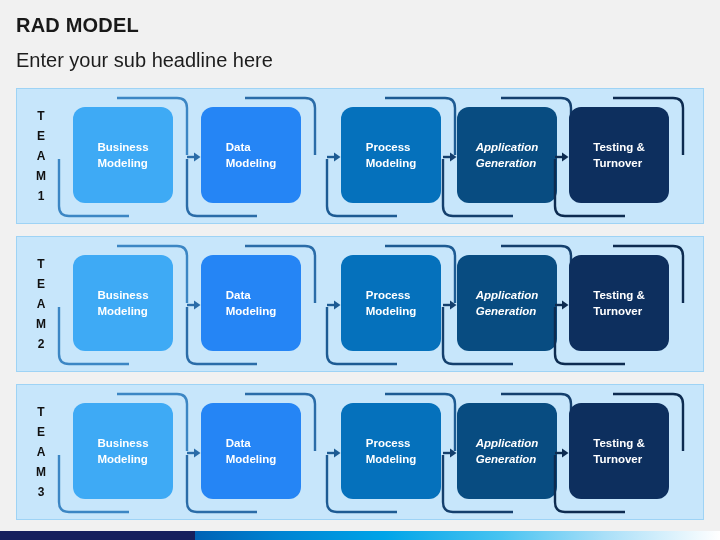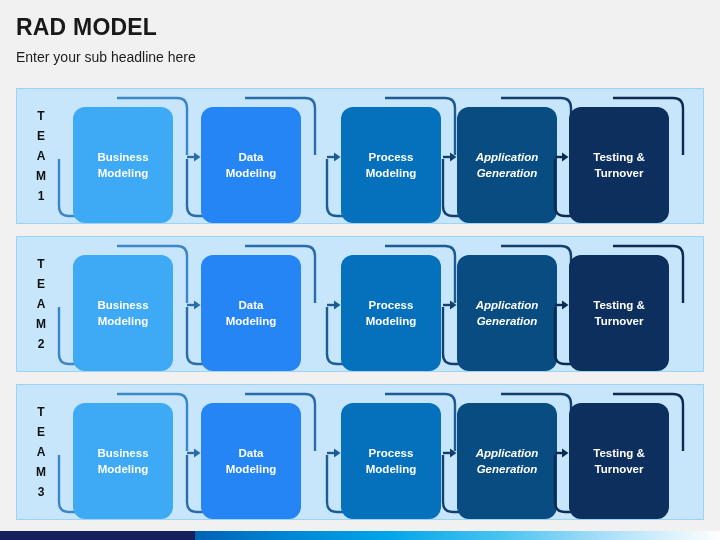--- a/index.html
+++ b/index.html
@@ -19,30 +19,30 @@
   #header {
     position: absolute;
     left: 0; top: 0;
     width: 720px;
     height: 84px;
   }
   #page-title {
     position: absolute;
     left: 16px;
     top: 14px;
-    font-size: 23px;
+    font-size: 20px;
     font-weight: bold;
     color: #191919;
     letter-spacing: 0.2px;
   }
   #page-subtitle {
     position: absolute;
     left: 16px;
     top: 49px;
-    font-size: 14px;
+    font-size: 20px;
     font-weight: normal;
     color: #1d1d1d;
   }
 
   
   .team-row {
     position: absolute;
     left: 16px;
     width: 688px;
     height: 136px;
@@ -103,26 +103,26 @@
     width: 128px;
     height: 136px;
     overflow: visible;
   }
 
   .stage-card {
     position: absolute;
     left: 2px;
     top: 18px;
     width: 100px;
-    height: 116px;
+    height: 96px;
     border-radius: 12px;
     display: flex;
     align-items: center;
     justify-content: center;
-    text-align: center;
+    text-align: left;
     color: #ffffff;
     font-size: 11.5px;
     font-weight: bold;
     line-height: 16px;
     padding: 0 6px;
     box-sizing: border-box;
   }
 
   
   #footer-bar {

